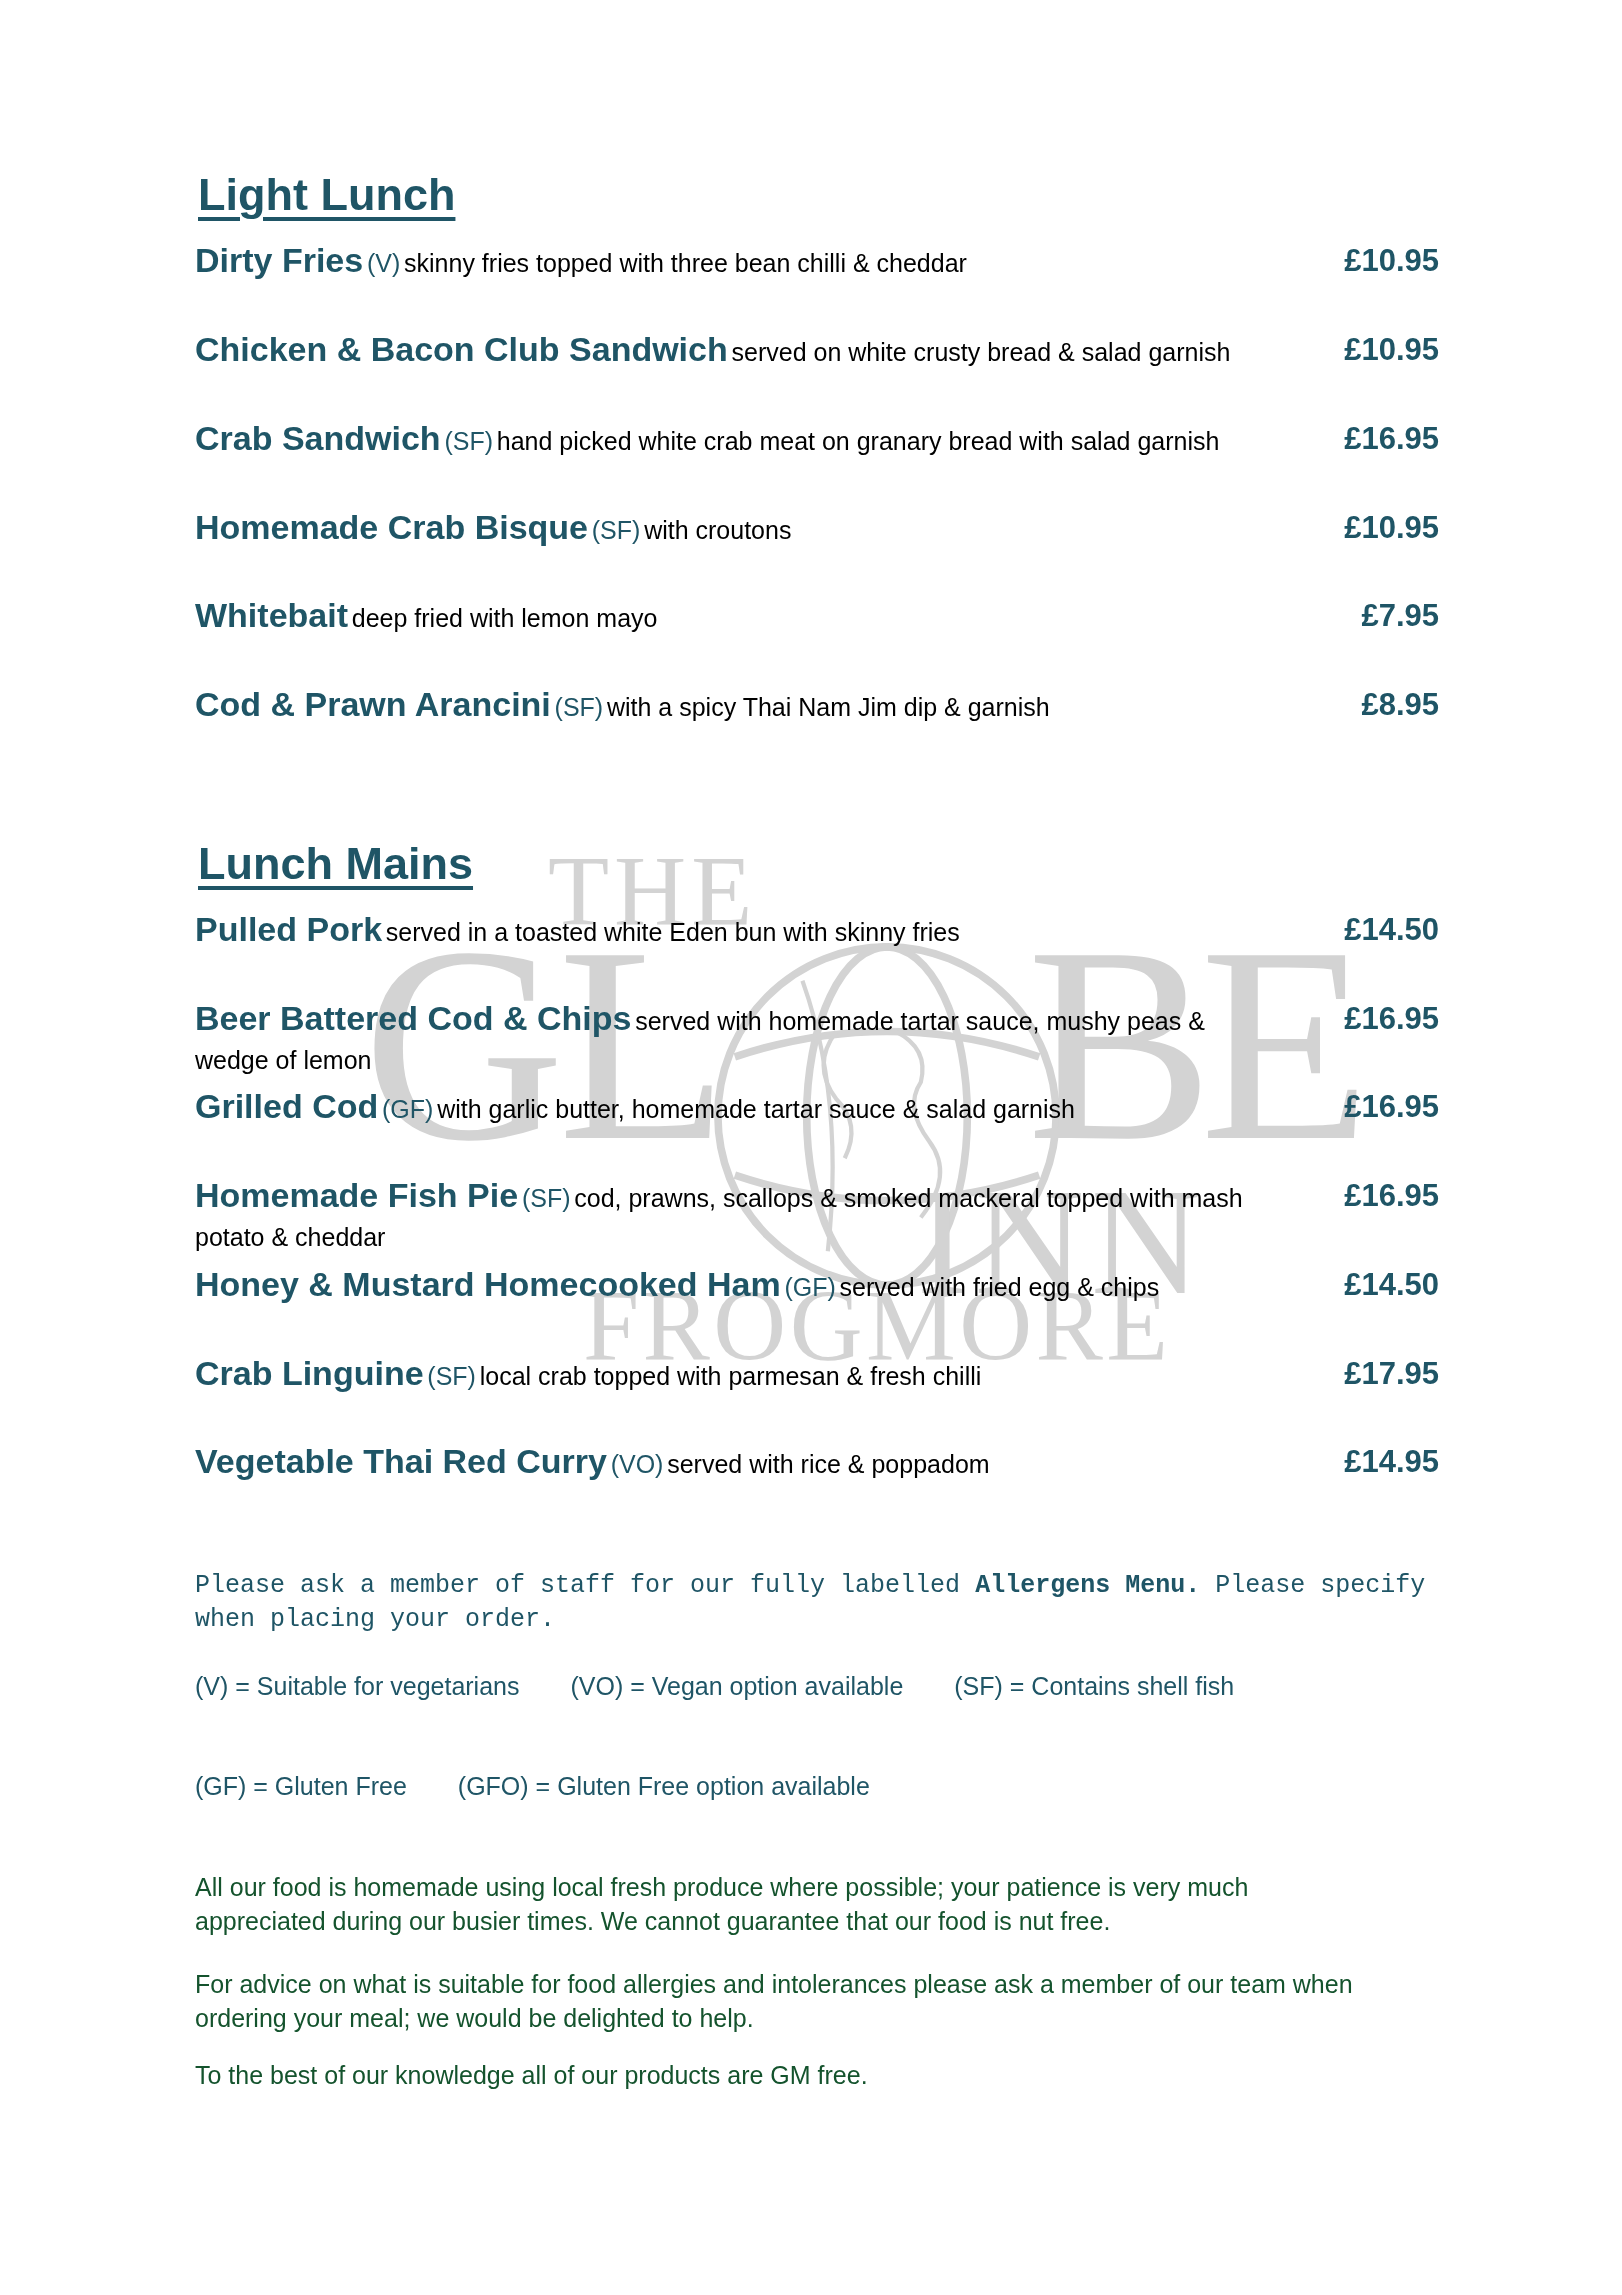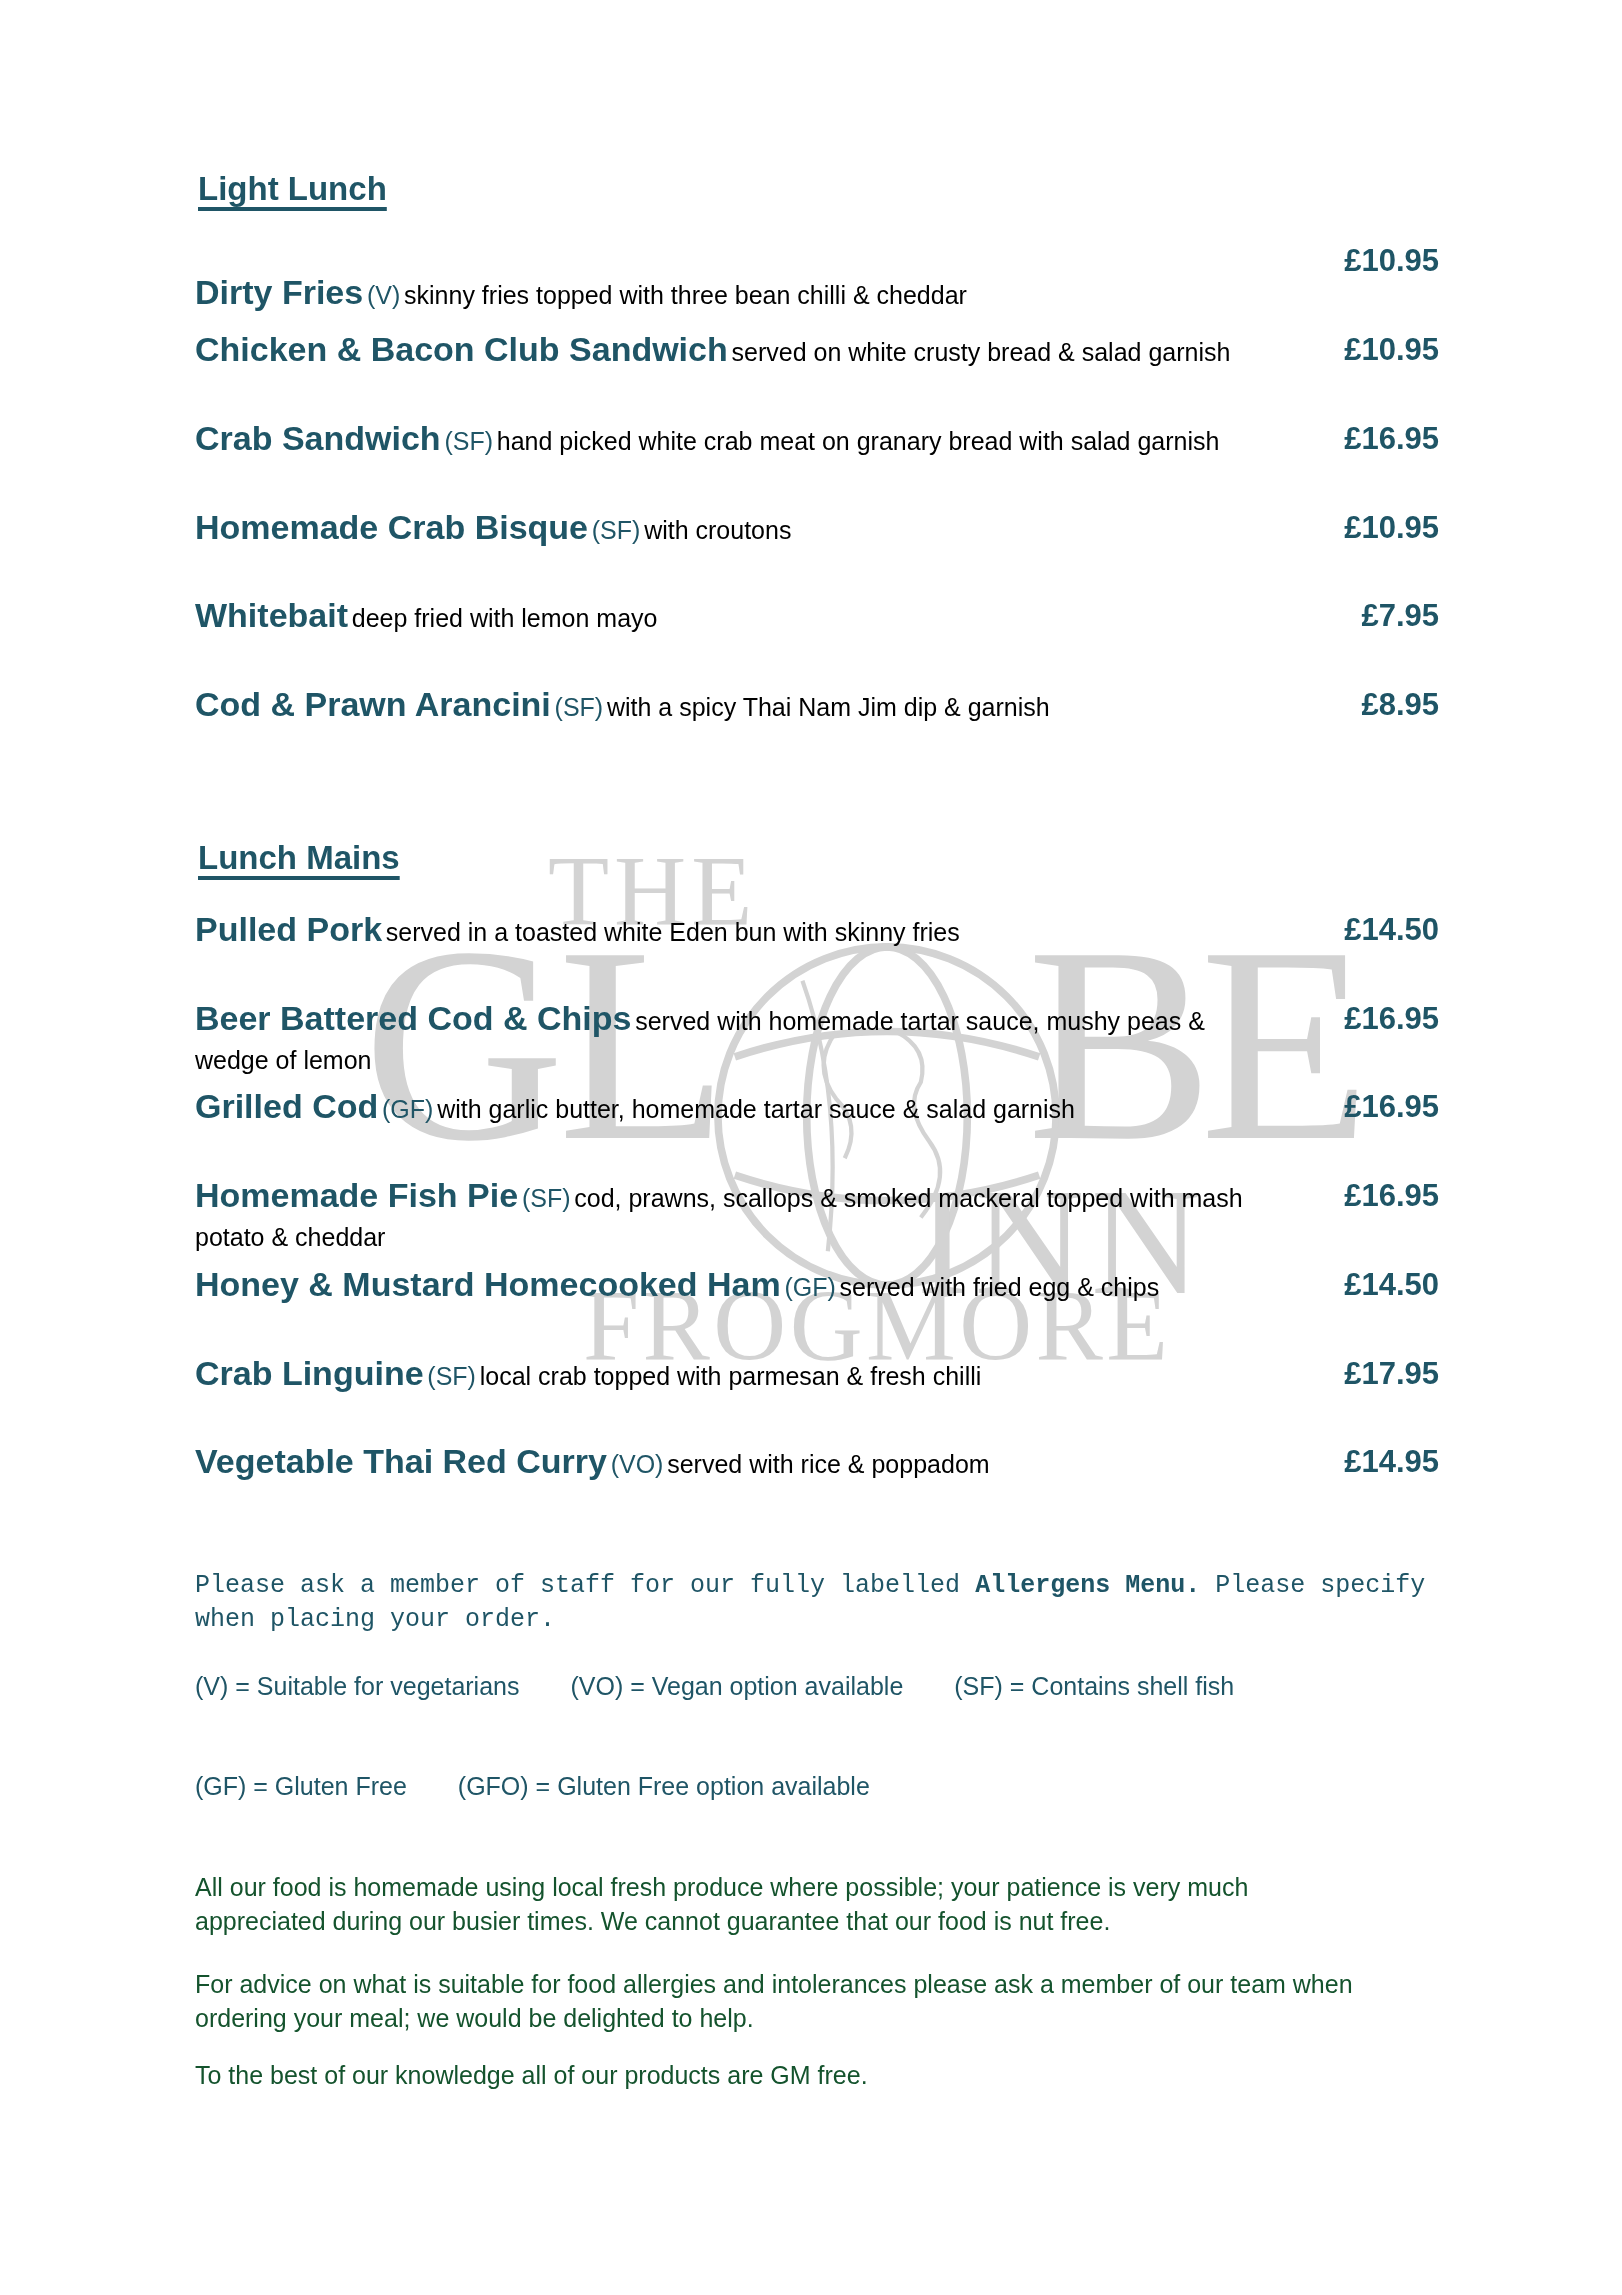--- a/index.html
+++ b/index.html
@@ -6,21 +6,21 @@
   body { width:1623px; height:2295px; position:relative; overflow:hidden;
          font-family:"Liberation Sans", sans-serif; color:#000; }
   .watermark { position:absolute; left:0; top:0; width:1623px; height:2295px; pointer-events:none; z-index:0; }
   .wm-text { position:absolute; font-family:"Liberation Serif", serif; color:#d3d3d3; line-height:1; white-space:nowrap; }
   .wm-the { left:548px; top:841px; font-size:100px; letter-spacing:5px; }
   .wm-globe-word { left:363px; top:896px; font-size:279px; letter-spacing:3.4px; }
   .wm-inn { left:917px; top:1166px; font-size:152px; letter-spacing:6.8px; }
   .wm-frog { left:583px; top:1276px; font-size:101px; letter-spacing:3.4px; }
   .wm-globe { position:absolute; left:701px; top:930px; width:372px; height:372px; }
   .content { position:absolute; left:0; top:0; width:1623px; z-index:1; }
-  .section-title { position:absolute; left:198px; font-size:33px; font-weight:bold; color:#1f5566;
+  .section-title { position:absolute; left:198px; font-size:45px; font-weight:bold; color:#1f5566;
                    text-decoration:underline; text-decoration-thickness:4.2px; text-underline-offset:6.8px; line-height:1; }
   .item { position:absolute; left:195px; width:1048px; line-height:35px; }
   .item .name { font-size:34px; font-weight:bold; color:#1f5566; }
   .item .tag { font-size:25px; color:#1f5566; }
   .item .desc { font-size:25px; color:#000; }
   .price { position:absolute; right:184px; font-size:31px; font-weight:bold; color:#1f5566; text-align:right; line-height:35px; }
   .note { position:absolute; left:195px; font-size:25px; color:#1f5566; line-height:34px; width:1251px;font-family:Liberation Mono, monospace; }
   .note b { font-weight:bold; }
   .legend { position:absolute; left:195px; font-size:25px; color:#1f5566; white-space:nowrap; line-height:34px; }
   .legend span { margin-right:44px; }
@@ -49,21 +49,21 @@
   <div class="wm-text" style="left:1027px;top:904px;font-size:279px;">B</div>
   <div class="wm-text" style="left:1200px;top:904px;font-size:279px;">E</div>
   <div class="wm-text wm-inn">INN</div>
   <div class="wm-text wm-frog">FROGMORE</div>
 </div>
 
 <div class="content">
 
   <div class="section-title" style="top:172px;">Light Lunch</div>
 
-  <div class="item" style="top:243px;margin-top:32px;">
+  <div class="item" style="top:243px;">
     <span class="name">Dirty Fries</span>
     <span class="tag">(V)</span>
     <span class="desc">skinny fries topped with three bean chilli &amp; cheddar</span>
   </div>
   <div class="price" style="top:243px;">£10.95</div>
 
   <div class="item" style="top:332px;">
     <span class="name">Chicken &amp; Bacon Club Sandwich</span>
     <span class="desc">served on white crusty bread &amp; salad garnish</span>
   </div>

